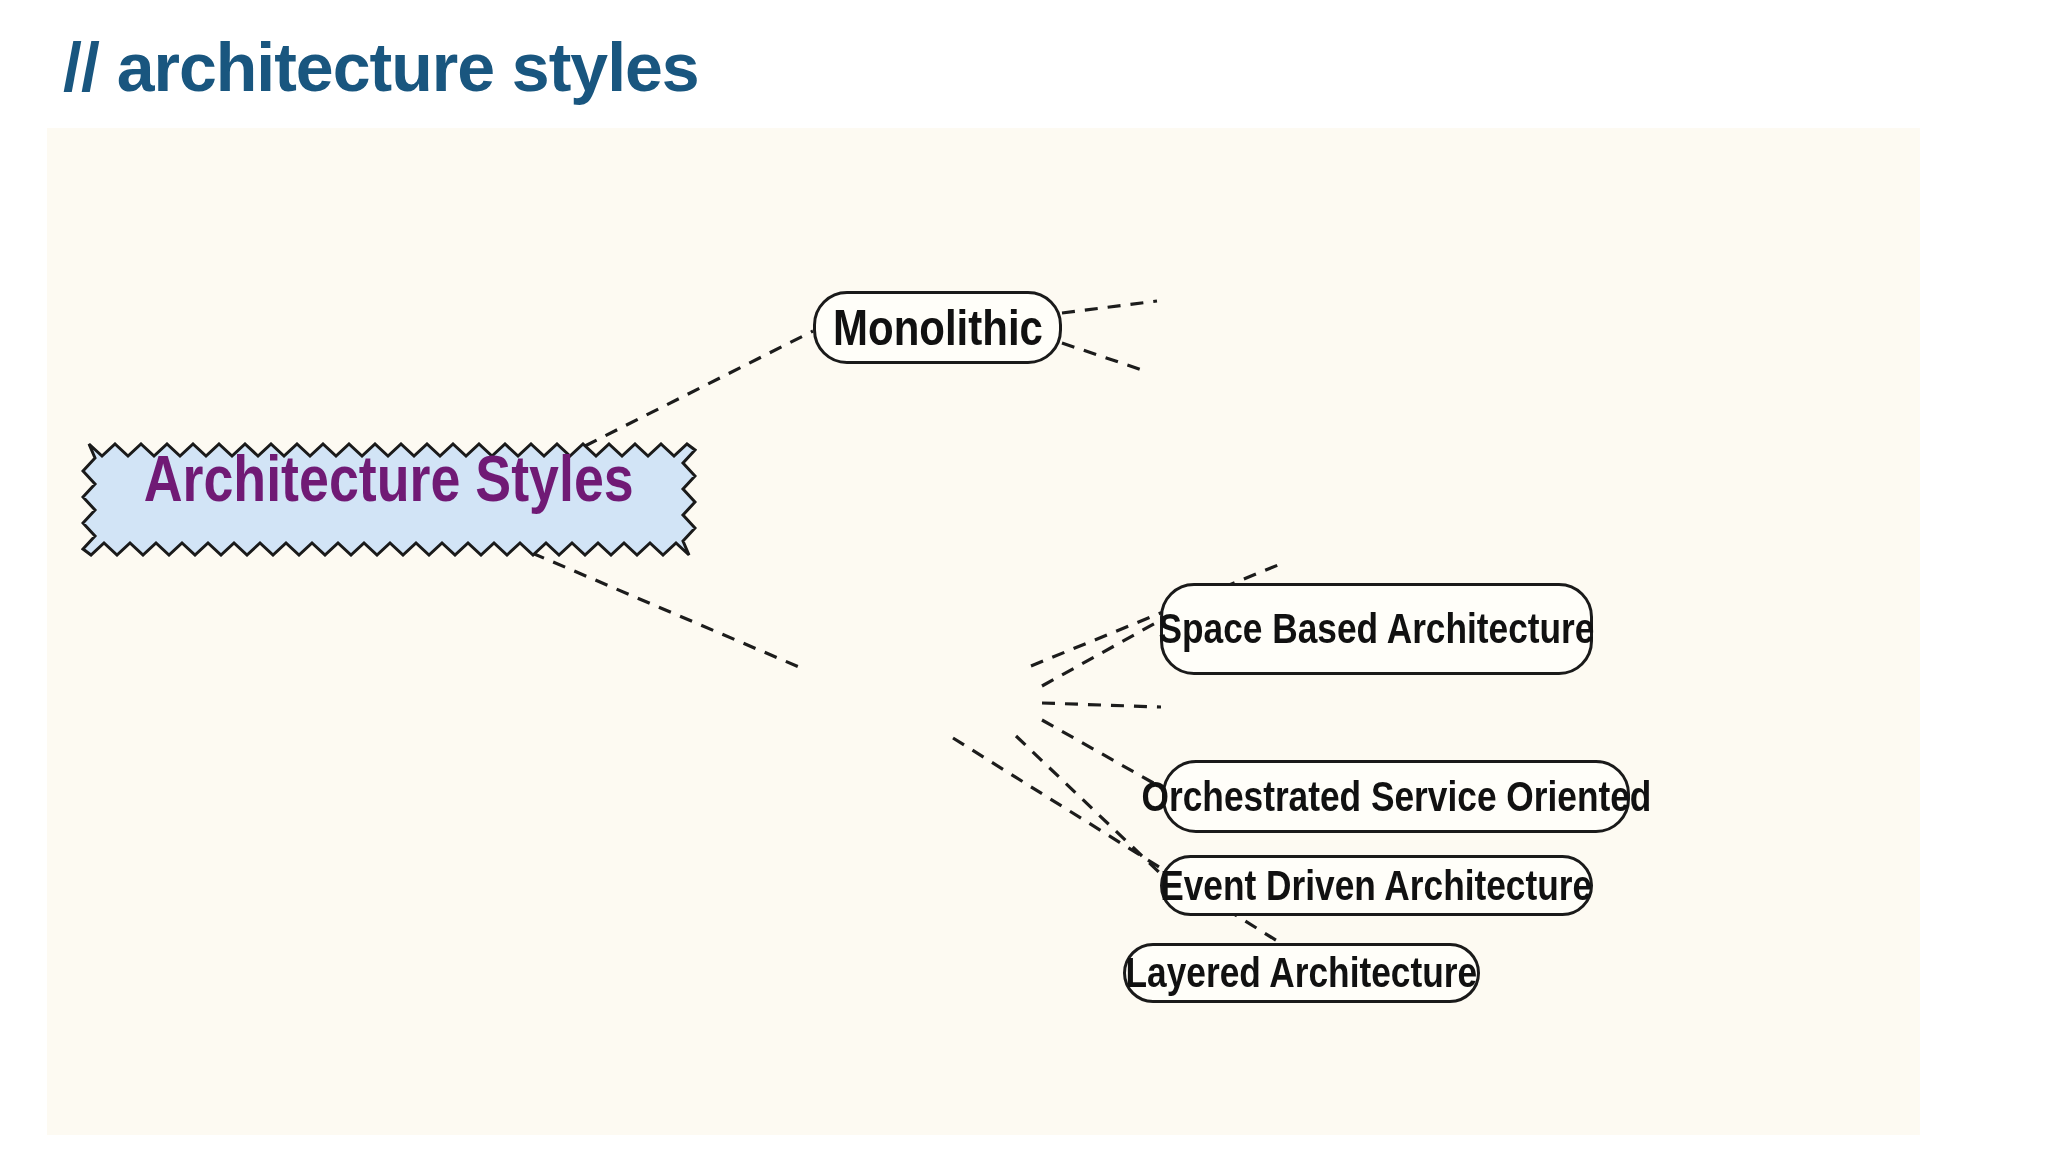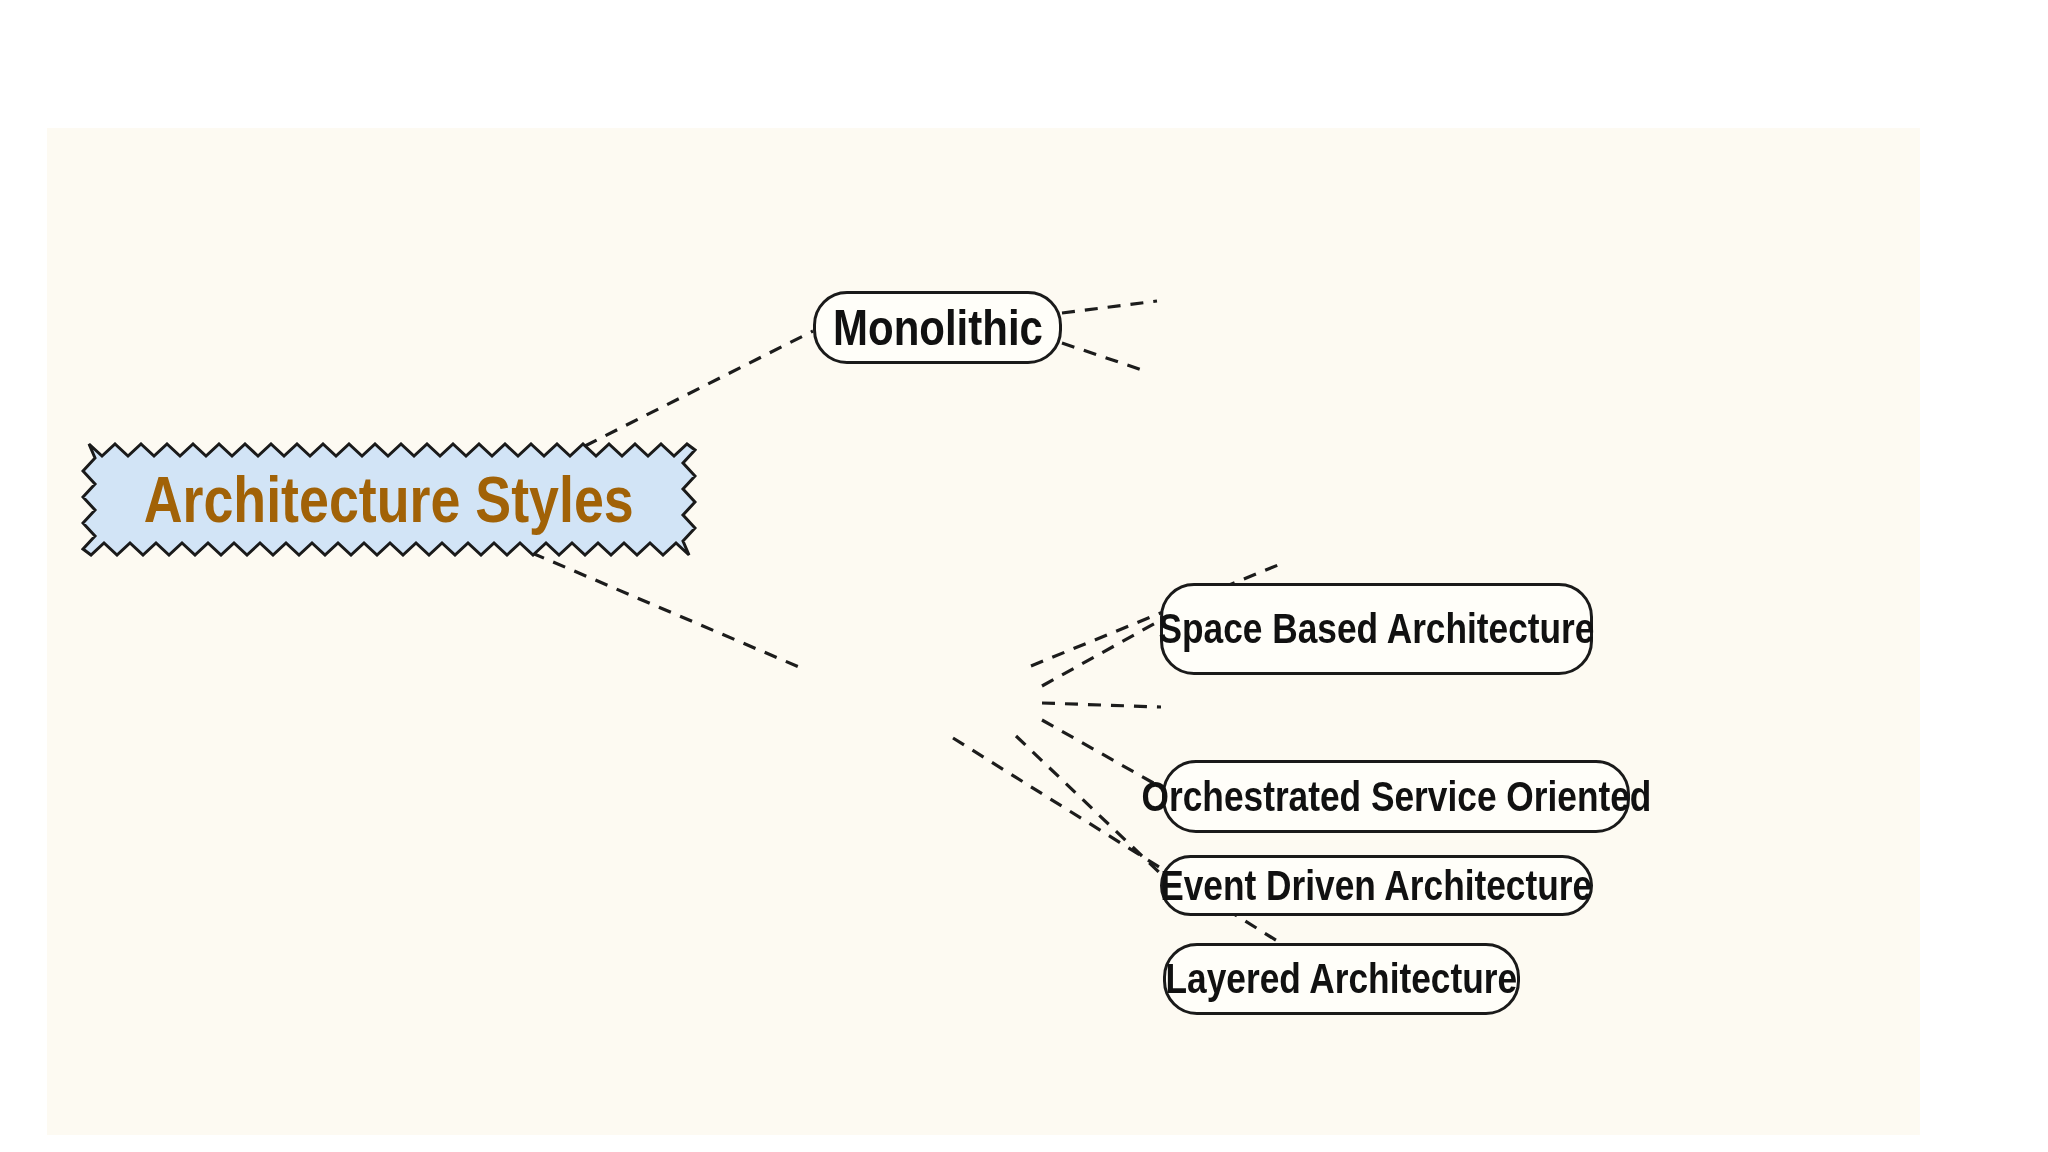--- a/index.html
+++ b/index.html
@@ -52,42 +52,43 @@
     display:inline-block;
     transform:scaleX(0.84);
     white-space:nowrap;
     font-weight:bold;
   }
   .node.branch{font-size:50px;align-items:center;}
   .node.leaf{font-size:42px;}
   .root-node{
     position:absolute;
     display:flex;
-    align-items:center;
+    align-items:flex-start;
     justify-content:center;
-    color:#a16207;
+    color:#701a75;
   }
   .root-node svg{
     position:absolute;
     left:0;top:0;
   }
   .root-node .root-label{
     position:relative;
     display:inline-block;
     transform:scaleX(0.84);
     white-space:nowrap;
     font-size:64px;
     font-weight:bold;
   }
 </style>
 </head>
 <body>
 
 <div class="page">
 
+  <h1 class="title">// architecture styles</h1>
 
   <div class="panel"></div>
 
   <svg class="connectors" viewBox="0 0 2048 1152">
     <line x1="585" y1="446" x2="813" y2="331"></line>
     <line x1="532" y1="553" x2="799" y2="667"></line>
     <line x1="1062" y1="313" x2="1157" y2="301"></line>
     <line x1="1062" y1="343" x2="1148" y2="372"></line>
     <line x1="1031" y1="666" x2="1283" y2="563"></line>
     <line x1="1042" y1="686" x2="1161" y2="620"></line>
@@ -118,17 +119,17 @@
 
 
   <div class="node leaf" style="left:1162px;top:760px;width:468px;height:73px">
     <span>Orchestrated Service Oriented</span>
   </div>
 
   <div class="node leaf" style="left:1160px;top:855px;width:433px;height:61px">
     <span>Event Driven Architecture</span>
   </div>
 
-  <div class="node leaf" style="left:1163px;top:943px;width:357px;height:72px">
+  <div class="node leaf" style="left:1123px;top:943px;width:357px;height:60px">
     <span>Layered Architecture</span>
   </div>
 
 </div>
 
 </body></html>

